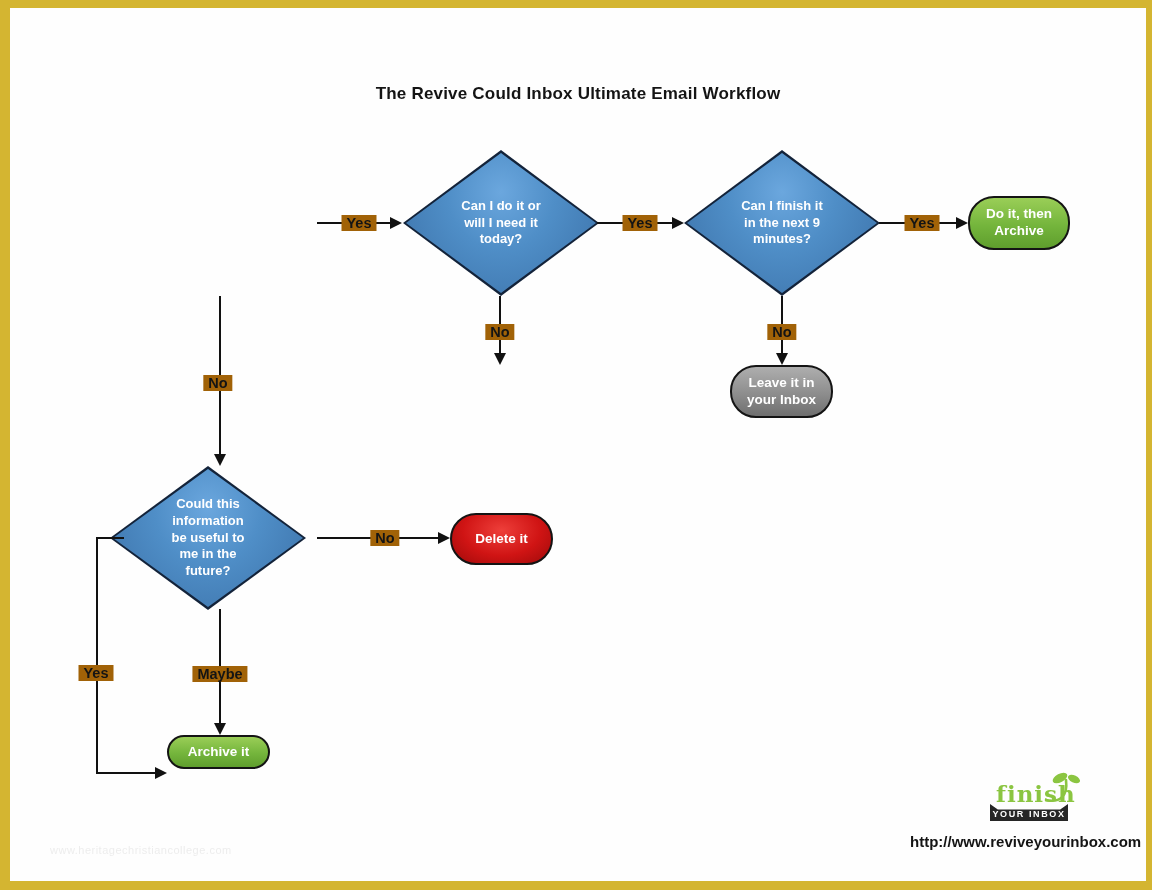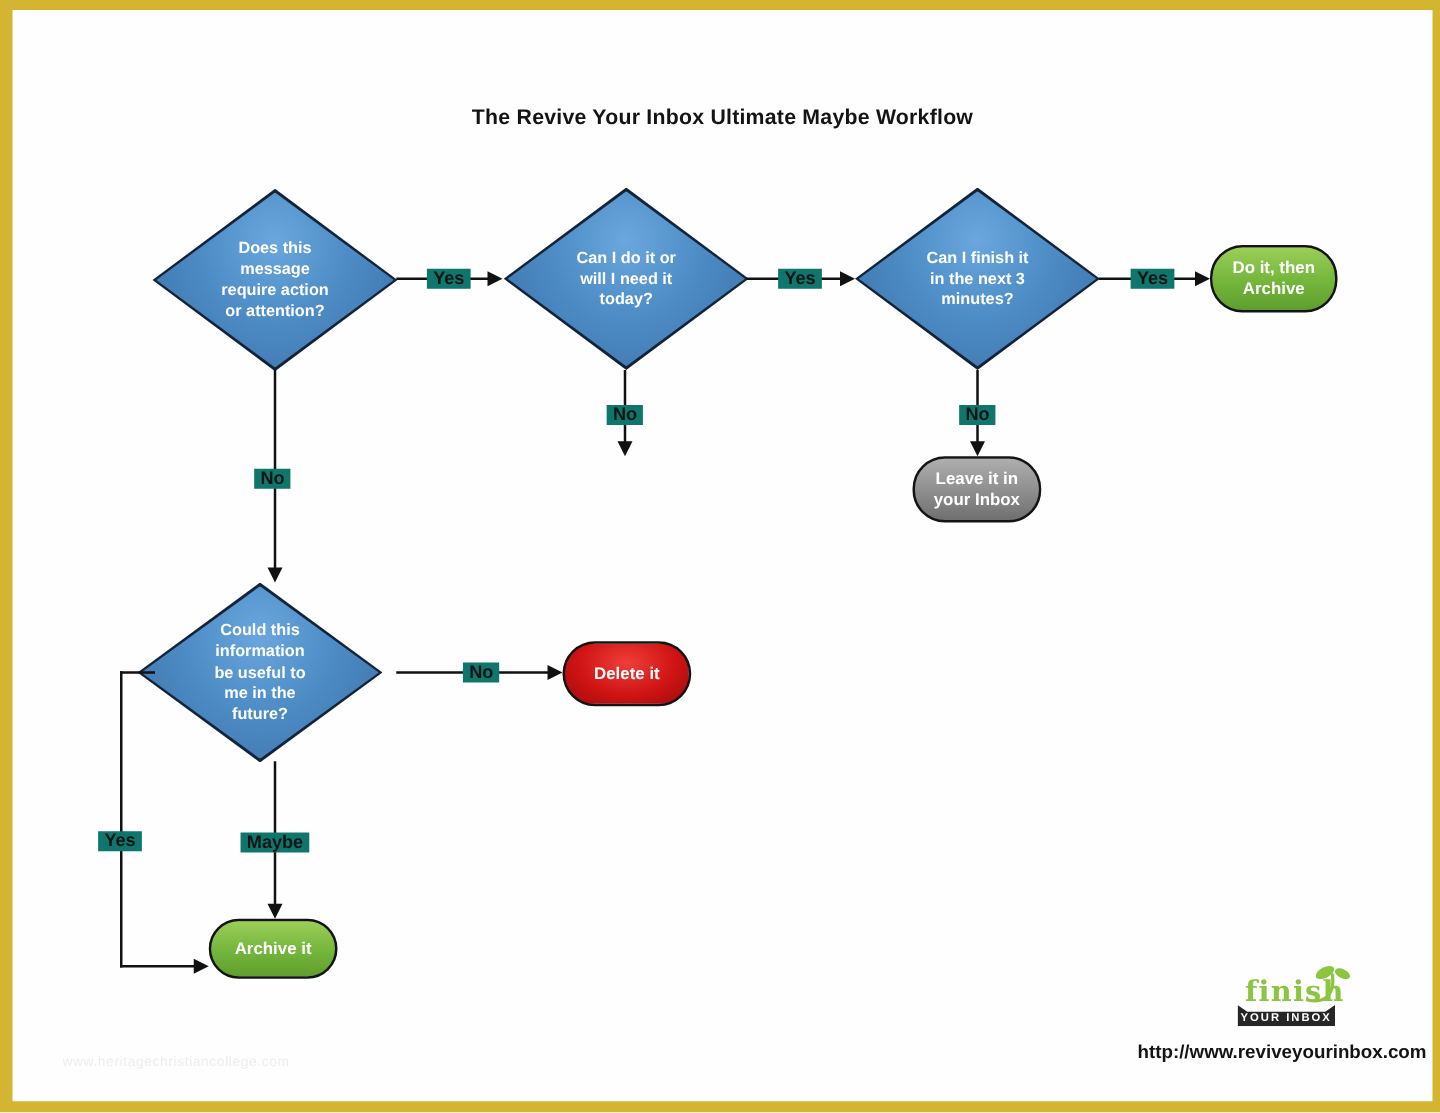--- a/index.html
+++ b/index.html
@@ -30,21 +30,21 @@
   .pill.gray   { background:linear-gradient(to bottom, #aeaeae 0%, #8d8d8d 55%, #6f6f6f 100%);text-align:center; }
   .pill.red    { background:radial-gradient(ellipse at 50% 32%, #ee3f3a 0%, #d01414 55%, #9e0a0a 100%); }
 
   
   .line { position:absolute; background:#111; }
   .hline { height:2px; } .vline { width:2px; }
   .arr { position:absolute; width:0; height:0; }
   .arr.right { border-top:6px solid transparent; border-bottom:6px solid transparent; border-left:12px solid #111; }
   .arr.down  { border-left:6px solid transparent; border-right:6px solid transparent; border-top:12px solid #111; }
 
-  .edge-label { position:absolute; transform:translate(-50%,-50%); background:#0f766e;
+  .edge-label { position:absolute; transform:translate(-50%,-50%); background:#a16207;
       padding:0 5px; font-size:14.5px; font-weight:bold; color:#141414; }
 
   
   .logo { position:absolute; left:972px; top:762px; width:116px; height:54px; }
   .logo .brand { position:absolute; left:14px; top:10px; font-family:"DejaVu Serif", serif;
       font-size:23px; font-weight:bold; color:#8bc541; letter-spacing:1px; }
   .logo .sprout { position:absolute; left:0; top:0; width:116px; height:54px; }
   .logo .banner { position:absolute; left:8px; top:34px; width:78px; height:17px; background:#262626;
       clip-path:polygon(0 0, 10% 32%, 90% 32%, 100% 0, 100% 100%, 0 100%);
       display:flex; align-items:flex-end; justify-content:center; }
@@ -53,63 +53,55 @@
   .site-url { position:absolute; left:900px; top:825px; width:210px; text-align:center;
       font-size:15px; font-weight:bold; color:#141414; }
   .watermark { position:absolute; left:40px; top:836px; font-size:11px; color:#ededed; letter-spacing:.5px; }
 </style>
 </head>
 <body>
 
 <div class="canvas">
   <div class="page">
 
-    <div class="title">The Revive Your Inbox Ultimate Maybe Workflow</div>
+    <div class="title">The Revive Could Inbox Ultimate Email Workflow</div>
 
-    <div class="diamond" style="left:112px; top:143px; width:196px; height:146px;">
-      <div class="shape-border"></div>
-      <div class="shape-fill"></div>
-      <div class="dtext">Does this
-message
-require action
-or attention?</div>
-    </div>
 
     <div class="diamond" style="left:393px; top:142px; width:196px; height:146px;">
       <div class="shape-border"></div>
       <div class="shape-fill"></div>
       <div class="dtext">Can I do it or
 will I need it
 today?</div>
     </div>
 
     <div class="diamond" style="left:674px; top:142px; width:196px; height:146px;">
       <div class="shape-border"></div>
       <div class="shape-fill"></div>
       <div class="dtext">Can I finish it
-in the next 3
+in the next 9
 minutes?</div>
     </div>
 
     <div class="diamond" style="left:100px; top:458px; width:196px; height:144px;text-decoration:underline;">
       <div class="shape-border"></div>
       <div class="shape-fill"></div>
       <div class="dtext">Could this
 information
 be useful to
 me in the
 future?</div>
     </div>
 
     <div class="pill green" style="left:958px; top:188px; width:102px; height:54px;">Do it, then
 Archive</div>
     <div class="pill gray" style="left:720px; top:357px; width:103px; height:53px;">Leave it in
 your Inbox</div>
     <div class="pill red" style="left:440px; top:505px; width:103px; height:52px;">Delete it</div>
-    <div class="pill green" style="left:157px; top:727px; width:103px; height:48px;">Archive it</div>
+    <div class="pill green" style="left:157px; top:727px; width:103px; height:34px;">Archive it</div>
 
     <div class="line hline" style="left:307px; top:214px; width:74px;"></div>
     <div class="arr right" style="left:380px; top:209px;"></div>
 
     <div class="line hline" style="left:587px; top:214px; width:76px;"></div>
     <div class="arr right" style="left:662px; top:209px;"></div>
 
     <div class="line hline" style="left:869px; top:214px; width:78px;"></div>
     <div class="arr right" style="left:946px; top:209px;"></div>
 

